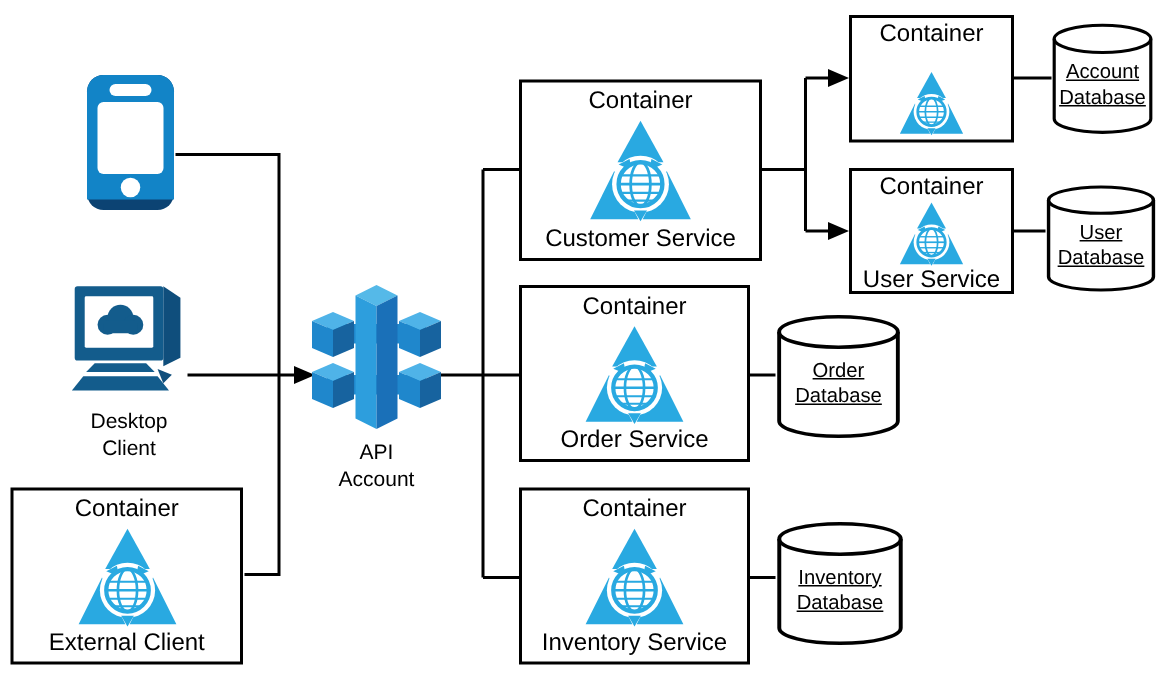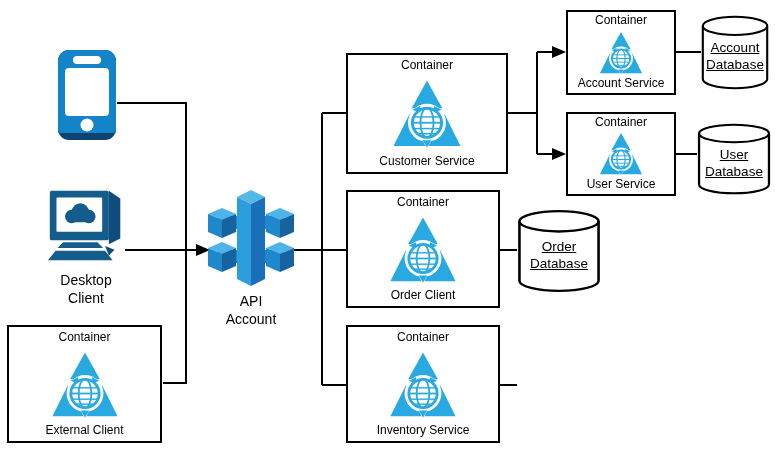--- a/index.html
+++ b/index.html
@@ -13,21 +13,21 @@
   .icon-wrap{position:absolute;}
   .icon-wrap svg{display:block;width:100%;height:100%;}
   .node-label{
     position:absolute;text-align:center;font-size:14px;line-height:1.3;
   }
   .cbox{
     position:absolute;background:#fff;border:2px solid #000;box-sizing:border-box;
     display:flex;flex-direction:column;align-items:center;justify-content:space-between;
     padding:4px 2px 3px 2px;
   }
-  .cbox-title,.cbox-name{font-size:12px;white-space:nowrap;line-height:1.15;}
+  .cbox-title,.cbox-name{font-size:16px;white-space:nowrap;line-height:1.15;}
   .svc{flex:0 0 auto;}
   .db{position:absolute;}
   .db > svg{position:absolute;left:0;top:0;width:100%;height:100%;}
   .db-label{
     position:absolute;left:0;top:0;right:0;bottom:0;
     display:flex;align-items:center;justify-content:center;
     text-align:center;font-size:13.5px;line-height:1.25;padding-top:9px;text-decoration:underline;
   }
 </style>
 </head>
@@ -141,37 +141,36 @@
         <use href="#svcIcon"></use>
       </svg>
     <div class="cbox-name">Customer Service</div>
   </div>
 
   <div class="cbox" style="left:346px;top:190px;width:154px;height:118px">
     <div class="cbox-title">Container</div>
     <svg class="svc" width="72" height="68">
         <use href="#svcIcon"></use>
       </svg>
-    <div class="cbox-name">Order Client</div>
+    <div class="cbox-name">Order Service</div>
   </div>
 
   <div class="cbox" style="left:346px;top:325px;width:154px;height:118px">
     <div class="cbox-title">Container</div>
     <svg class="svc" width="72" height="68">
         <use href="#svcIcon"></use>
       </svg>
     <div class="cbox-name">Inventory Service</div>
   </div>
 
   <div class="cbox" style="left:566px;top:10px;width:110px;height:85px;padding:2px 1px">
     <div class="cbox-title">Container</div>
     <svg class="svc" width="46" height="44">
         <use href="#svcIcon"></use>
       </svg>
-    <div class="cbox-name">Account Service</div>
   </div>
 
   <div class="cbox" style="left:566px;top:112px;width:110px;height:84px;padding:2px 1px">
     <div class="cbox-title">Container</div>
     <svg class="svc" width="46" height="44">
         <use href="#svcIcon"></use>
       </svg>
     <div class="cbox-name">User Service</div>
   </div>
 
@@ -192,14 +191,21 @@
   </div>
 
   <div class="db" style="left:516px;top:208px;width:86px;height:86px">
     <svg viewBox="0 0 100 110" preserveAspectRatio="none">
       <path d="M4 17 L4 93 A46 13 0 0 0 96 93 L96 17" fill="#fff" stroke="#000" stroke-width="3"></path>
       <ellipse cx="50" cy="17" rx="46" ry="13" fill="#fff" stroke="#000" stroke-width="3"></ellipse>
     </svg>
     <div class="db-label">Order Database</div>
   </div>
 
+  <div class="db" style="left:516px;top:346px;width:88px;height:86px">
+    <svg viewBox="0 0 100 110" preserveAspectRatio="none">
+      <path d="M4 17 L4 93 A46 13 0 0 0 96 93 L96 17" fill="#fff" stroke="#000" stroke-width="3"></path>
+      <ellipse cx="50" cy="17" rx="46" ry="13" fill="#fff" stroke="#000" stroke-width="3"></ellipse>
+    </svg>
+    <div class="db-label">Inventory Database</div>
+  </div>
 
 </div>
 
 </body></html>

